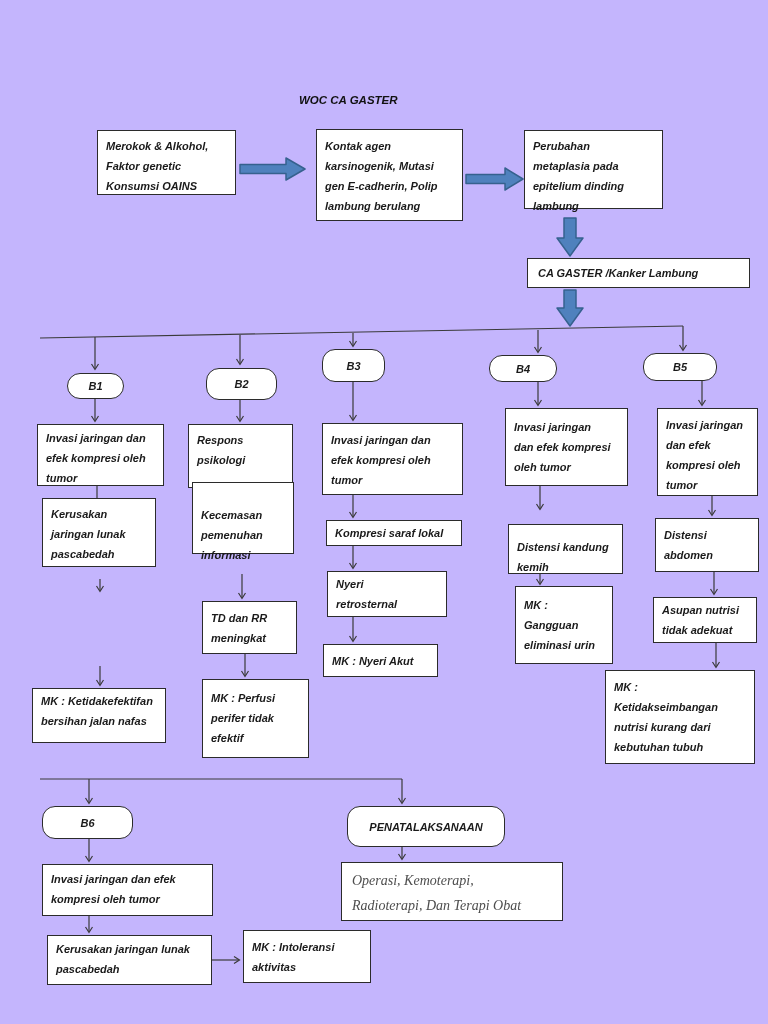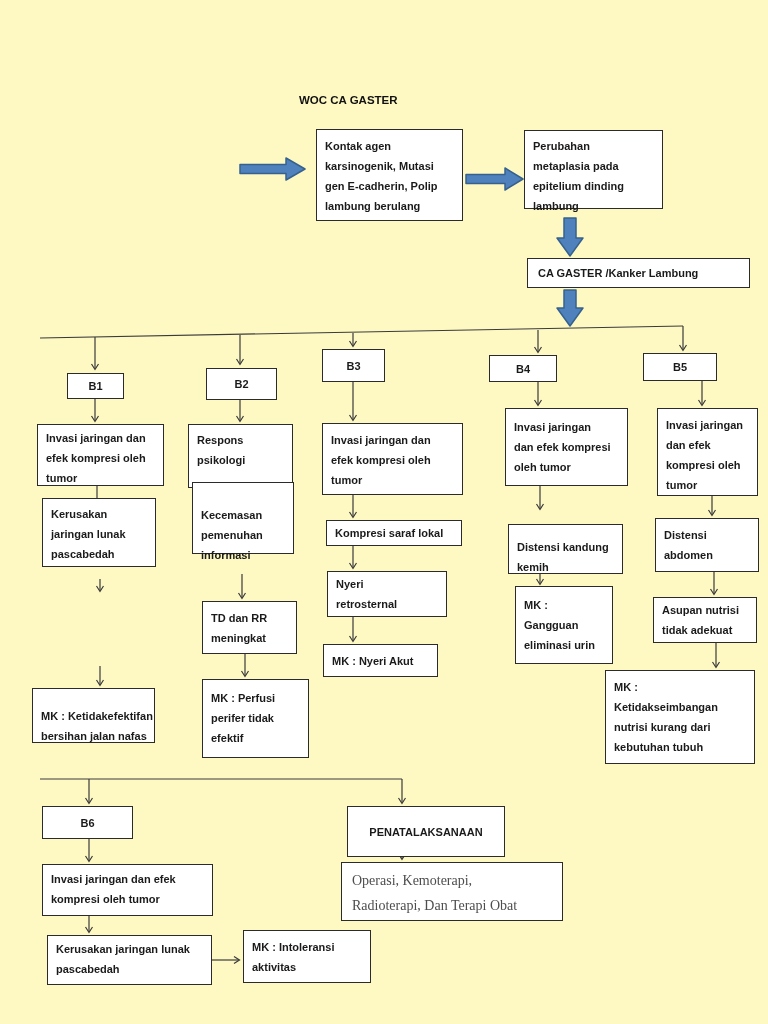--- a/index.html
+++ b/index.html
@@ -1,31 +1,31 @@
 <!DOCTYPE html>
 <html><head>
 <meta charset="utf-8">
 <style>
   html,body { margin:0; padding:0; background:#ffffff; }
   .page {
-    position:relative; width:768px; height:1024px; background:#fef9c3;
-    font-family:"Liberation Sans", sans-serif; overflow:hidden;
+    position:relative; width:768px; height:1024px; background:#c4b5fd;
+    font-family:"Liberation Sans", sans-serif; overflow:hidden;font-style:italic;
   }
   .title {
     position:absolute; left:299px; top:94px;
     font-weight:bold; font-size:11.5px; color:#111; white-space:pre;
   }
   .node {
     position:absolute; box-sizing:border-box; background:#ffffff;
     border:1.5px solid #2b2b2b; color:#1a1a1a;
     font-weight:bold; font-size:11px; line-height:20px;
     padding:3px 8px; white-space:pre;
   }
   .vc { display:flex; align-items:center; padding-top:0; padding-bottom:0; }
-  .hc { justify-content:center; text-align:center; }
+  .hc { justify-content:center; text-align:center;border-radius:13px; }
   .serif {
     font-family:"Liberation Serif", serif; font-weight:normal;
     color:#4d4d4d; font-size:14px; line-height:25px; padding:5px 10px;margin-left:16px;
   }
   svg.overlay { position:absolute; left:0; top:0; width:768px; height:1024px; }
   .conn { stroke:#3a3a3a; stroke-width:1.2; fill:none; }
   .bluearrow { fill:#4f81bd; stroke:#36618e; stroke-width:1.5; stroke-linejoin:round; }
 </style>
 </head>
 <body>
@@ -80,20 +80,23 @@
     <line class="conn" marker-end="url(#arr)" x1="89" y1="779" x2="89" y2="803"></line>
     <line class="conn" marker-end="url(#arr)" x1="402" y1="779" x2="402" y2="803"></line>
     <line class="conn" marker-end="url(#arr)" x1="89" y1="839" x2="89" y2="861"></line>
     <line class="conn" marker-end="url(#arr)" x1="402" y1="839" x2="402" y2="859"></line>
     <line class="conn" marker-end="url(#arr)" x1="89" y1="916" x2="89" y2="932"></line>
     <line class="conn" marker-end="url(#arr)" x1="212" y1="960" x2="239" y2="960"></line>
   </svg>
 
   <div class="title">WOC CA GASTER</div>
 
+  <div class="node" style="left:97px;top:130px;width:139px;height:65px;padding-top:5px">Merokok &amp; Alkohol,
+Faktor genetic
+Konsumsi OAINS</div>
   <div class="node" style="left:316px;top:129px;width:147px;height:92px;padding-top:6px">Kontak agen
 karsinogenik, Mutasi
 gen E-cadherin, Polip
 lambung berulang</div>
   <div class="node" style="left:524px;top:130px;width:139px;height:79px;padding-top:5px">Perubahan
 metaplasia pada
 epitelium dinding
 lambung</div>
 
   <div class="node vc" style="left:527px;top:258px;width:223px;height:30px;padding-left:10px">CA GASTER /Kanker Lambung</div>
@@ -103,21 +106,21 @@
   <div class="node vc hc" style="left:322px;top:349px;width:63px;height:33px">B3</div>
   <div class="node vc hc" style="left:489px;top:355px;width:68px;height:27px">B4</div>
   <div class="node vc hc" style="left:643px;top:353px;width:74px;height:28px">B5</div>
 
   <div class="node" style="left:37px;top:424px;width:127px;height:62px">Invasi jaringan dan
 efek kompresi oleh
 tumor</div>
   <div class="node" style="left:42px;top:498px;width:114px;height:69px;padding-top:5px">Kerusakan
 jaringan lunak
 pascabedah</div>
-  <div class="node" style="left:32px;top:688px;width:123px;height:55px;padding-top:17px">MK : Ketidakefektifan
+  <div class="node" style="left:32px;top:688px;width:134px;height:55px;padding-top:2px">MK : Ketidakefektifan
 bersihan jalan nafas</div>
 
   <div class="node" style="left:188px;top:424px;width:105px;height:64px;padding-top:5px">Respons
 psikologi</div>
   <div class="node" style="left:192px;top:482px;width:102px;height:72px;padding-top:22px">Kecemasan
 pemenuhan
 informasi</div>
   <div class="node" style="left:202px;top:601px;width:95px;height:53px;padding-top:6px">TD dan RR
 meningkat</div>
   <div class="node" style="left:202px;top:679px;width:107px;height:79px;padding-top:8px">MK : Perfusi
@@ -148,21 +151,21 @@
   <div class="node" style="left:655px;top:518px;width:104px;height:54px;padding-top:6px">Distensi
 abdomen</div>
   <div class="node" style="left:653px;top:597px;width:104px;height:46px;padding-top:2px">Asupan nutrisi
 tidak adekuat</div>
   <div class="node" style="left:605px;top:670px;width:150px;height:94px;padding-top:6px">MK :
 Ketidakseimbangan
 nutrisi kurang dari
 kebutuhan tubuh</div>
 
   <div class="node vc hc" style="left:42px;top:806px;width:91px;height:33px">B6</div>
-  <div class="node vc hc" style="left:347px;top:806px;width:158px;height:51px">PENATALAKSANAAN</div>
+  <div class="node vc hc" style="left:347px;top:806px;width:158px;height:41px">PENATALAKSANAAN</div>
   <div class="node" style="left:42px;top:864px;width:171px;height:52px;padding-top:4px">Invasi jaringan dan efek
 kompresi oleh tumor</div>
   <div class="node serif" style="left:325px;top:862px;width:222px;height:59px">Operasi, Kemoterapi,
 Radioterapi, Dan Terapi Obat</div>
   <div class="node" style="left:47px;top:935px;width:165px;height:50px;padding-top:3px">Kerusakan jaringan lunak
 pascabedah</div>
   <div class="node" style="left:243px;top:930px;width:128px;height:53px;padding-top:6px">MK : Intoleransi
 aktivitas</div>
 
 </div>

